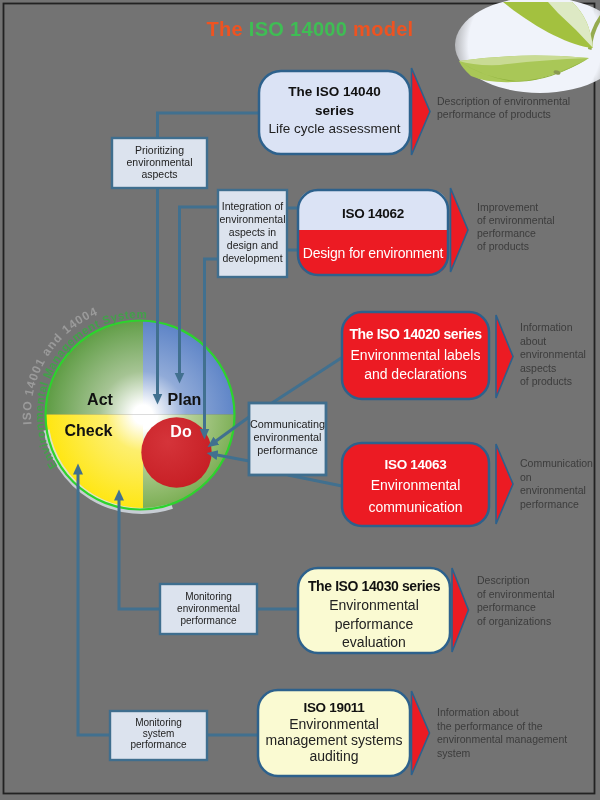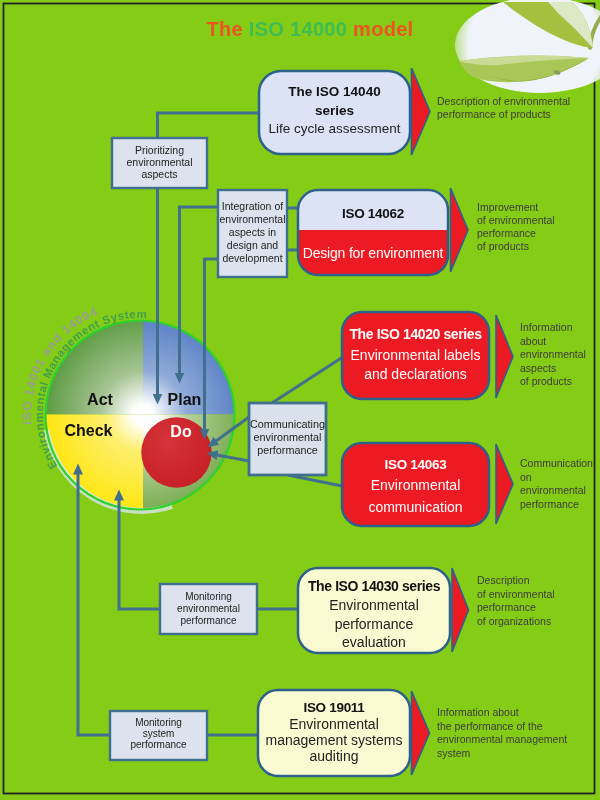--- a/index.html
+++ b/index.html
@@ -1,16 +1,16 @@
 <!DOCTYPE html>
 <html><head>
 <meta charset="utf-8">
 <style>
   html,body{margin:0;padding:0;background:#fff;}
-  #page{position:relative;width:600px;height:800px;background:#84cc16;font-family:"Liberation Sans",sans-serif;}
+  #page{position:relative;width:600px;height:800px;background:#737373;font-family:"Liberation Sans",sans-serif;}
   svg{position:absolute;left:0;top:0;}
   text{font-family:"Liberation Sans",sans-serif;}
 </style>
 </head>
 <body>
 <div id="page">
 <svg width="600" height="800" viewBox="0 0 600 800">
 <defs>
   <radialGradient id="gPlan" gradientUnits="userSpaceOnUse" cx="143" cy="414.5" r="96">
     <stop offset="0" stop-color="#ffffff"></stop>

